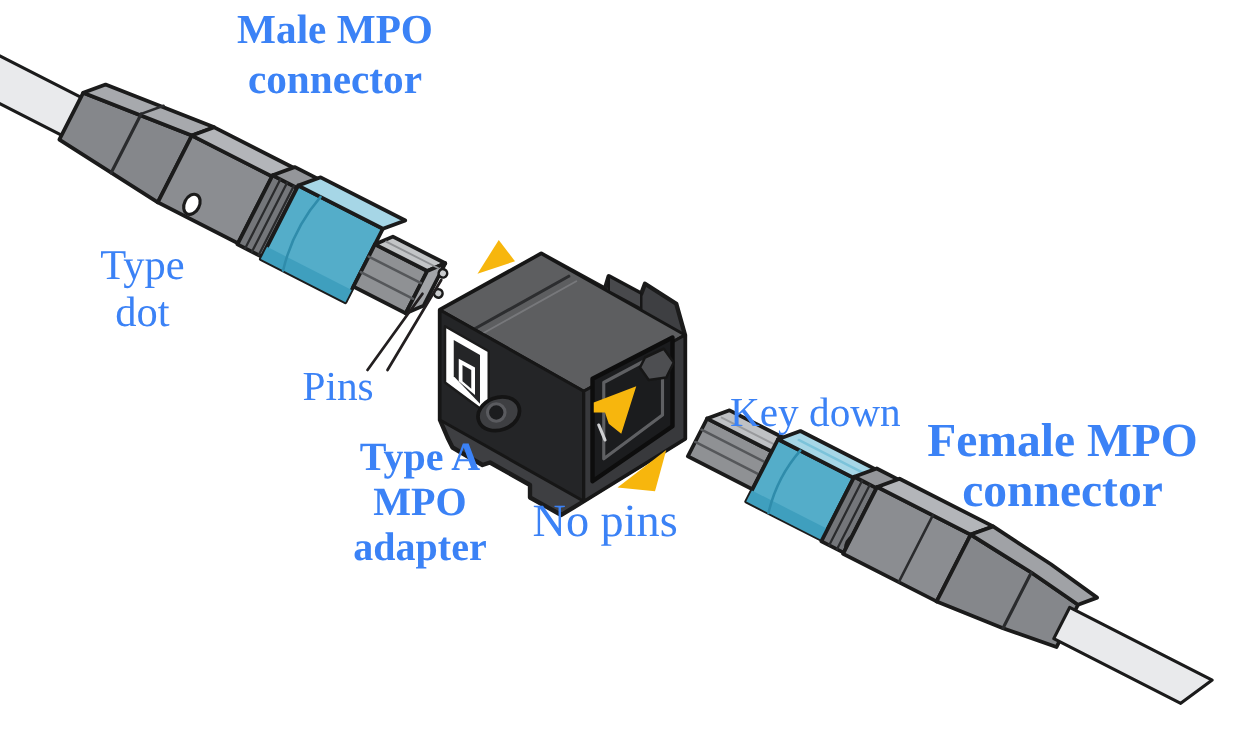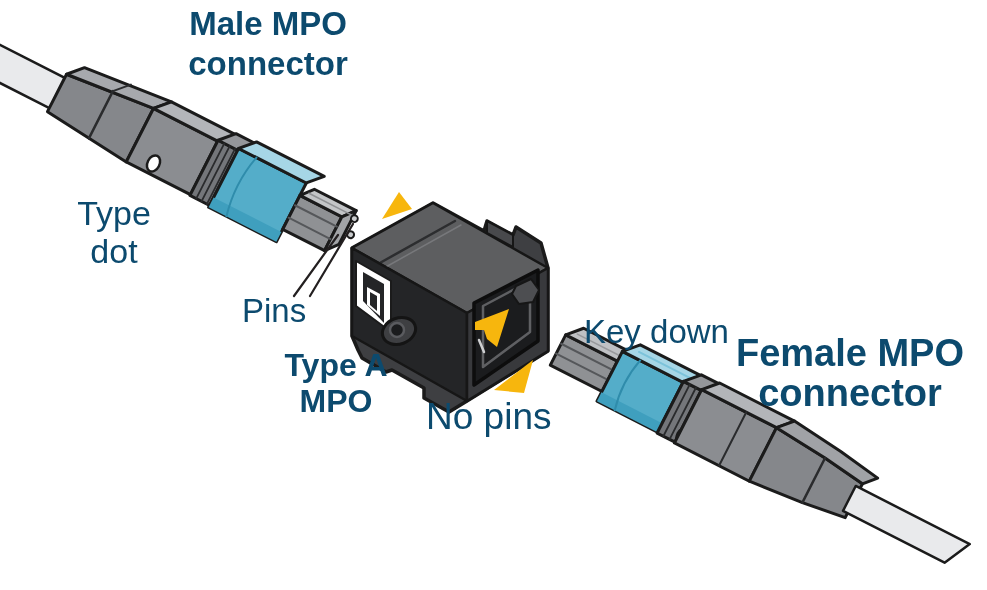--- a/index.html
+++ b/index.html
@@ -1,20 +1,20 @@
 <!DOCTYPE html>
 <html><head>
 <meta charset="utf-8">
 <style>
   html,body{margin:0;padding:0;background:#ffffff;}
   .stage{position:relative;width:987px;height:590px;overflow:hidden;background:#ffffff;
          font-family:"Liberation Sans",sans-serif;}
   .stage svg{position:absolute;left:0;top:0;}
   svg *{stroke-linejoin:round;stroke-linecap:round;}
-  .lbl{position:absolute;color:#0c4a6e;white-space:nowrap;}
+  .lbl{position:absolute;color:#3b82f6;white-space:nowrap;font-family:Liberation Serif, serif;}
   .lbl .ln{display:block;}
   .bold{font-weight:700;}
   .reg{font-weight:400;}
   .ctr{text-align:center;}
   .lbl-male{left:150px;top:4px;width:236px;font-size:33px;line-height:40px;}
   .lbl-whitedot{left:38px;top:194px;width:152px;font-size:34px;line-height:38px;}
   .lbl-pins{left:242px;top:292px;font-size:33px;}
   .lbl-keyup{left:344px;top:143px;font-size:33px;}
   .lbl-typea{left:248px;top:347px;width:176px;font-size:32px;line-height:36px;}
   .lbl-nopins{left:426px;top:396px;font-size:37px;}
@@ -138,20 +138,21 @@
   <span class="ln">Type</span>
   <span class="ln">dot</span>
 </div>
 
 <div class="lbl reg lbl-pins">Pins</div>
 
 
 <div class="lbl bold ctr lbl-typea">
   <span class="ln">Type A</span>
   <span class="ln">MPO</span>
+  <span class="ln">adapter</span>
 </div>
 
 <div class="lbl reg lbl-nopins">No pins</div>
 
 <div class="lbl reg lbl-keydown">Key down</div>
 
 <div class="lbl bold ctr lbl-female">
   <span class="ln">Female MPO</span>
   <span class="ln">connector</span>
 </div>

